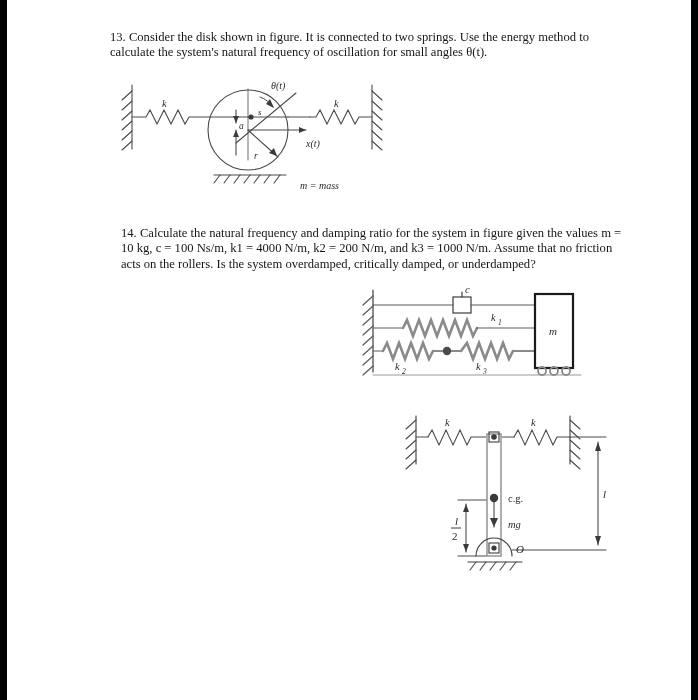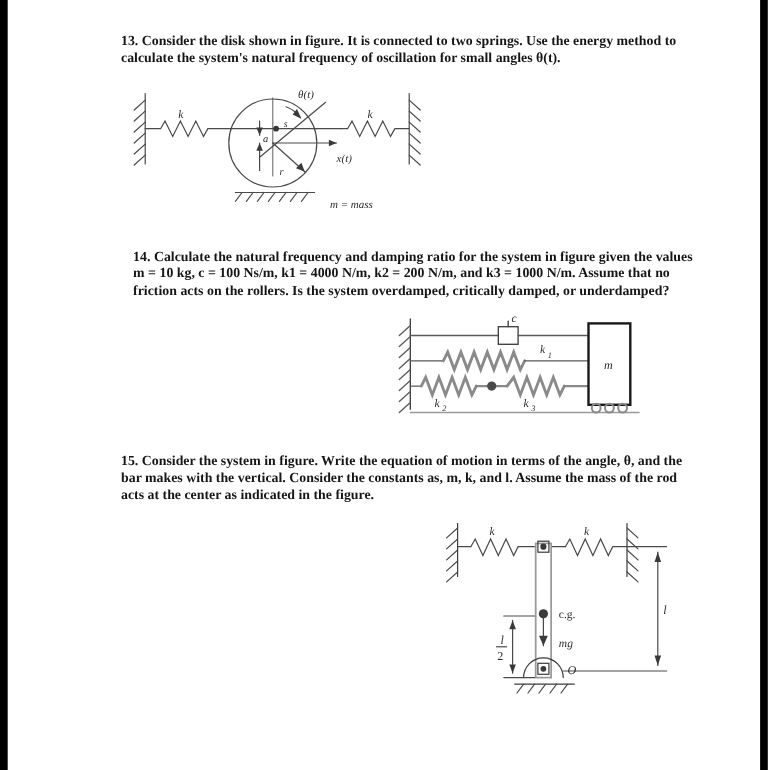--- a/index.html
+++ b/index.html
@@ -30,21 +30,20 @@
     left: 103px;
     top: 30px;
     width: 520px;
   }
   .qblock { margin-bottom: 0; }
   .qtext {
     font-size: 12.6px;
     line-height: 15.4px;
     text-align: left;
     color: #161616;
-    font-weight: bold;
   }
   .fig {
     position: relative;
   }
   svg { display: block; overflow: visible; }
   .lbl {
     font-family: "Liberation Serif", serif;
     font-style: italic;
     fill: #2b2b2b;
   }
@@ -183,21 +182,20 @@
           <text class="lbl" x="38" y="84" font-size="10.5">k</text>
           <text class="lbl" x="45" y="88" font-size="7.5">2</text>
           <text class="lbl" x="119" y="84" font-size="10.5">k</text>
           <text class="lbl" x="126" y="88" font-size="7.5">3</text>
           <text class="lbl" x="192" y="49" font-size="11">m</text>
         </svg>
       </div>
     </div>
 
     <div class="qblock" style="margin-top:26px;">
-      <div class="qtext">15. Consider the system in figure. Write the equation of motion in terms of the angle, θ, and the bar makes with the vertical. Consider the constants as, m, k, and l. Assume the mass of the rod acts at the center as indicated in the figure.</div>
 
       <div class="fig" style="margin-top:14px; margin-left:288px;">
         <svg width="230" height="175" viewBox="0 0 230 175">
           <g stroke="#4a4a4a" stroke-width="1.1" fill="none" stroke-linecap="round">
 
             <line x1="18" y1="4" x2="18" y2="52" stroke="#3c3c3c"></line>
             <line x1="18" y1="8" x2="8" y2="17"></line>
             <line x1="18" y1="18" x2="8" y2="27"></line>
             <line x1="18" y1="28" x2="8" y2="37"></line>
             <line x1="18" y1="38" x2="8" y2="47"></line>

